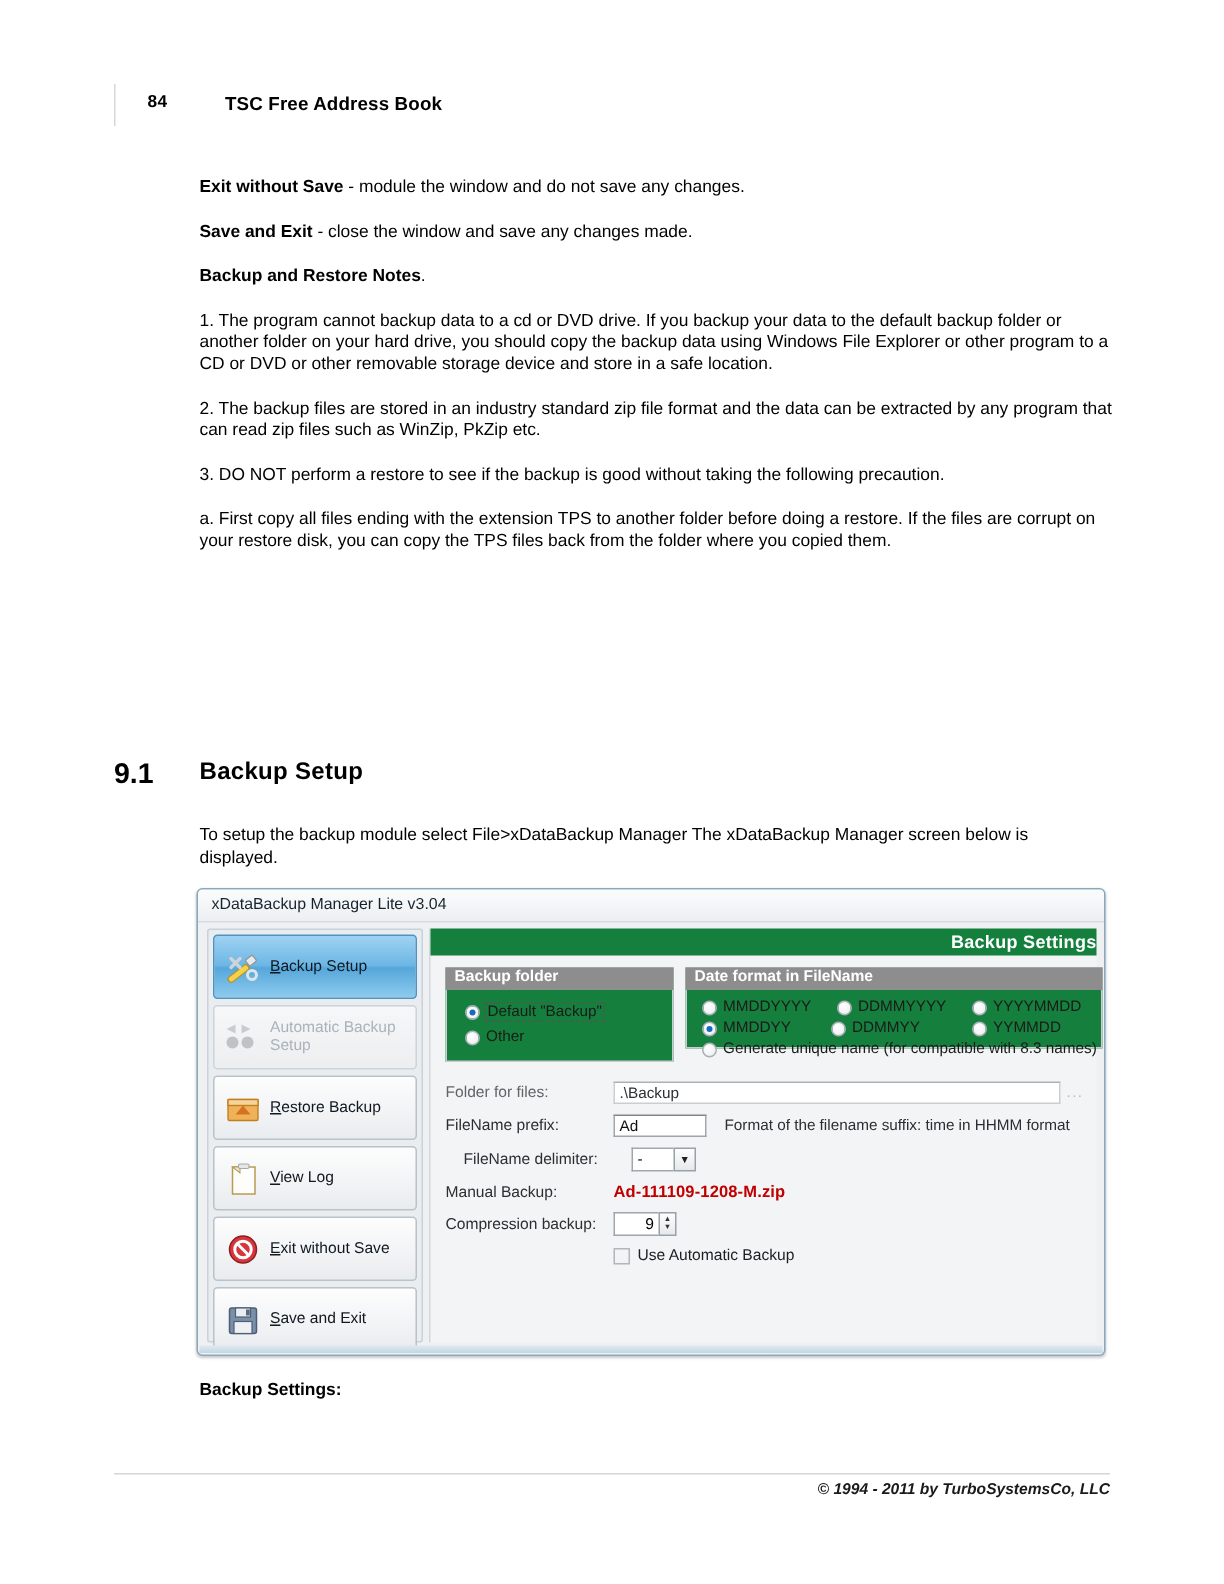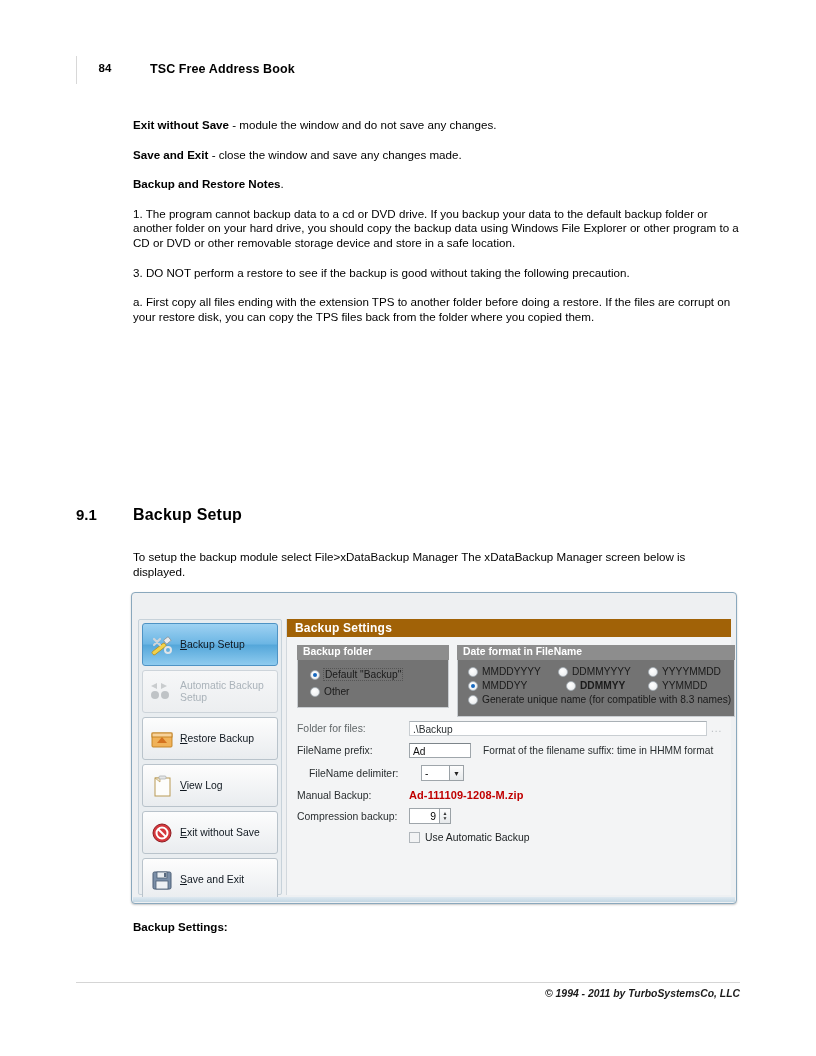--- a/index.html
+++ b/index.html
@@ -72,21 +72,21 @@
     position: absolute;
     left: 76px;
     top: 506px;
     width: 664px;
     height: 26px;
   }
   .section-num {
     position: absolute;
     left: 0;
     top: 0;
-    font-size: 15px;
+    font-size: 19px;
     font-weight: bold;
   }
   .section-title {
     position: absolute;
     left: 57px;
     top: 0;
     font-size: 16px;
     font-weight: bold;
     letter-spacing: 0.2px;
   }
@@ -196,32 +196,33 @@
     bottom: 8px;
     background: #f3f4f5;
     border-left: 1px solid #d2d8dd;
     box-sizing: border-box;
   }
   .panel-title {
     position: absolute;
     left: 0; top: 0;
     right: 0;
     height: 18px;
-    background: #a16207;
+    background: #15803d;
     color: #ffffff;
     font-size: 12px;
     font-weight: bold;
     padding: 2px 0 0 8px;
     box-sizing: border-box;
     letter-spacing: 0.2px;
+    text-align: right;
   }
 
   .group {
     position: absolute;
-    background: #737373;
+    background: #15803d;
     border: 1px solid #c9cdd1;
     box-sizing: border-box;
   }
   .group-title {
     position: absolute;
     left: -1px; top: -1px;
     right: -1px;
     height: 15px;
     background: #8d8d8d;
     color: #fff;
@@ -229,21 +230,21 @@
     font-weight: bold;
     padding: 1px 0 0 6px;
     box-sizing: border-box;
   }
   .group-body {
     position: absolute;
     left: 0; top: 15px; right: 0; bottom: 0;
   }
 
   #group-backup-folder { left: 10px; top: 26px; width: 152px; height: 63px; }
-  #group-date-format   { left: 170px; top: 26px; width: 278px; height: 72px; }
+  #group-date-format   { left: 170px; top: 26px; width: 278px; height: 54px; }
 
   
   .radio-row { position: absolute; display: flex; align-items: center; }
   .radio {
     width: 10px; height: 10px;
     border-radius: 50%;
     border: 1px solid #a9b0b6;
     background: radial-gradient(circle at 40% 35%, #ffffff, #e8ebed);
     box-sizing: border-box;
     margin-right: 4px;
@@ -413,32 +414,36 @@
   <p class="para">
     <b>Exit without Save</b><span> - module the window and do not save any changes.</span>
   </p>
   <p class="para">
     <b>Save and Exit</b><span> - close the window and save any changes made.</span>
   </p>
   <p class="para">
     <b>Backup and Restore Notes</b><span>.</span>
   </p>
   <p class="para">1. The program cannot backup data to a cd or DVD drive. If you backup your data to the default backup folder or another folder on your hard drive, you should copy the backup data using Windows File Explorer or other program to a CD or DVD or other removable storage device and store in a safe location.</p>
+  <p class="para">2. The backup files are stored in an industry standard zip file format and the data can be extracted by any program that can read zip files such as WinZip, PkZip etc.</p>
   <p class="para">3. DO NOT perform a restore to see if the backup is good without taking the following precaution.</p>
   <p class="para">a. First copy all files ending with the extension TPS to another folder before doing a restore. If the files are corrupt on your restore disk, you can copy the TPS files back from the folder where you copied them.</p>
 </div>
 
 <div class="section-heading">
   <div class="section-num">9.1</div>
   <div class="section-title">Backup Setup</div>
 </div>
 <div class="section-intro">To setup the backup module select File&gt;xDataBackup Manager The xDataBackup Manager screen below is displayed.</div>
 
 <div class="app-window">
 
+  <div class="titlebar">
+    <div class="titlebar-text">xDataBackup Manager Lite v3.04</div>
+  </div>
 
   <div class="sidebar">
 
     <div class="nav-btn active">
       <div class="nav-icon">
         <svg width="32" height="30" viewBox="0 0 32 30">
           <rect x="5" y="17" width="16" height="4" rx="1.5" transform="rotate(-38 13 19)" fill="#f2d24a" stroke="#b9901f" stroke-width="0.8"></rect>
           <rect x="18" y="8" width="6" height="5" rx="1" transform="rotate(-38 21 10)" fill="#e8e9ea" stroke="#8d9296" stroke-width="0.8"></rect>
           <path d="M8 9 L14 15 M14 9 L8 15" stroke="#cfd4d8" stroke-width="2.2" stroke-linecap="round"></path>
           <circle cx="22" cy="20" r="3" fill="none" stroke="#dfe4e8" stroke-width="2"></circle>
@@ -544,21 +549,21 @@
           <span class="radio-label">DDMMYYYY</span>
         </div>
         <div class="radio-row" style="left:190px; top:5px;">
           <span class="radio"></span>
           <span class="radio-label">YYYYMMDD</span>
         </div>
         <div class="radio-row" style="left:10px; top:19px;">
           <span class="radio checked"></span>
           <span class="radio-label">MMDDYY</span>
         </div>
-        <div class="radio-row" style="left:108px; top:19px;font-weight:bold;">
+        <div class="radio-row" style="left:96px; top:19px;">
           <span class="radio"></span>
           <span class="radio-label">DDMMYY</span>
         </div>
         <div class="radio-row" style="left:190px; top:19px;">
           <span class="radio"></span>
           <span class="radio-label">YYMMDD</span>
         </div>
         <div class="radio-row" style="left:10px; top:33px;">
           <span class="radio"></span>
           <span class="radio-label">Generate unique name (for compatible with 8.3 names)</span>

